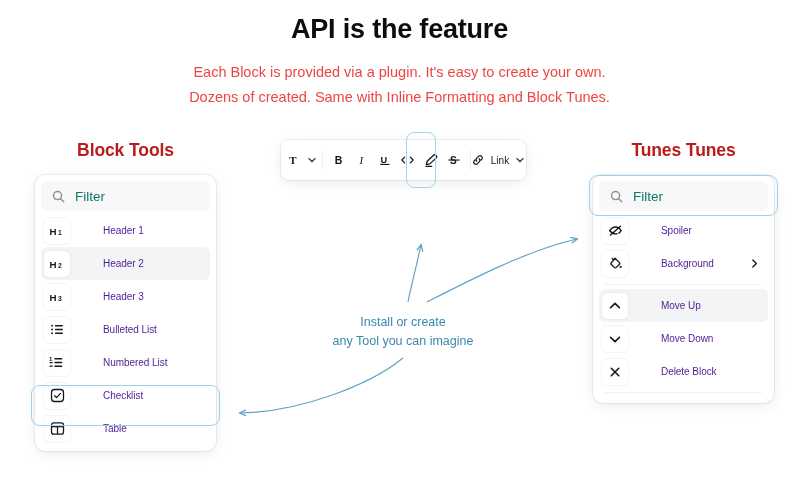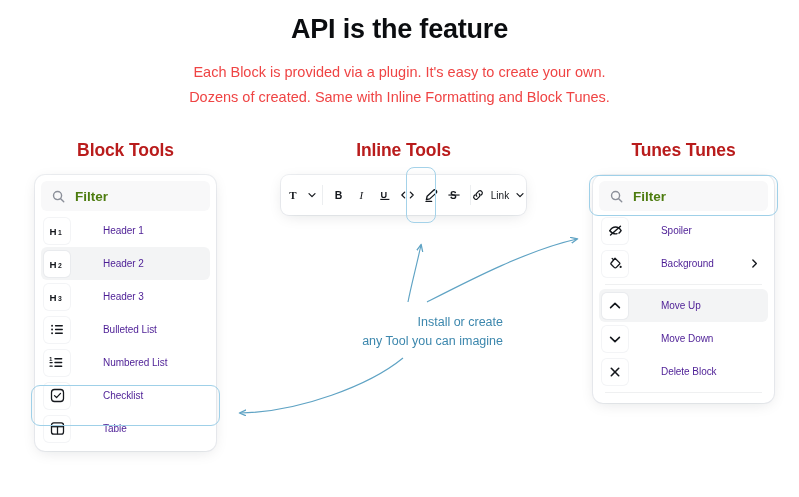--- a/index.html
+++ b/index.html
@@ -80,22 +80,21 @@
     gap: 9px;
     height: 30px;
     border-radius: 6px;
     background: #f8f8f9;
     padding: 0 10px;
     margin-bottom: 3px;
   }
   .filter .ficon { display: flex; width: 15px; }
   .filter-text {
     font-size: 13.5px;
-    color: #4d7c0f;
-    font-weight: bold;
+    color: #0f766e;
   }
 
   .item {
     display: flex;
     align-items: center;
     height: 33px;
     border-radius: 6px;
     padding: 0 6px 0 3px;
     position: relative;
     box-sizing: border-box;
@@ -186,21 +185,21 @@
     box-sizing: border-box;
     pointer-events: none;
   }
 
   
   .annot {
     position: absolute;
     left: 303px;
     top: 313px;
     width: 200px;
-    text-align: right;
+    text-align: center;
     font-size: 12.5px;
     line-height: 1.55;
     color: #3c87ad;
   }
   .annot span { display: block; }
 
   .arrows {
     position: absolute;
     left: 0; top: 0;
     width: 799px; height: 497px;
@@ -332,21 +331,20 @@
           </svg>
         </span>
         <span class="item-label">Table</span>
       </div>
 
       <div class="ring" style="left:-4px; top:245px; width:189px; height:41px;"></div>
     </div>
   </div>
 
   <div class="col col-inline">
-    <div class="col-title">Inline Tools</div>
     <div class="toolbar">
 
       <div class="tb-btn wide">
         <span>
           <svg class="glyph" width="14" height="14" viewBox="0 0 16 16">
             <text x="2.6" y="12.3" font-family="'Liberation Serif',serif" font-size="12.5" font-weight="700" fill="#14171c">T</text>
           </svg>
         </span>
         <span>
           <svg class="glyph" width="10" height="10" viewBox="0 0 12 12" fill="none" stroke="#14171c" stroke-width="1.45" stroke-linecap="round" stroke-linejoin="round">

